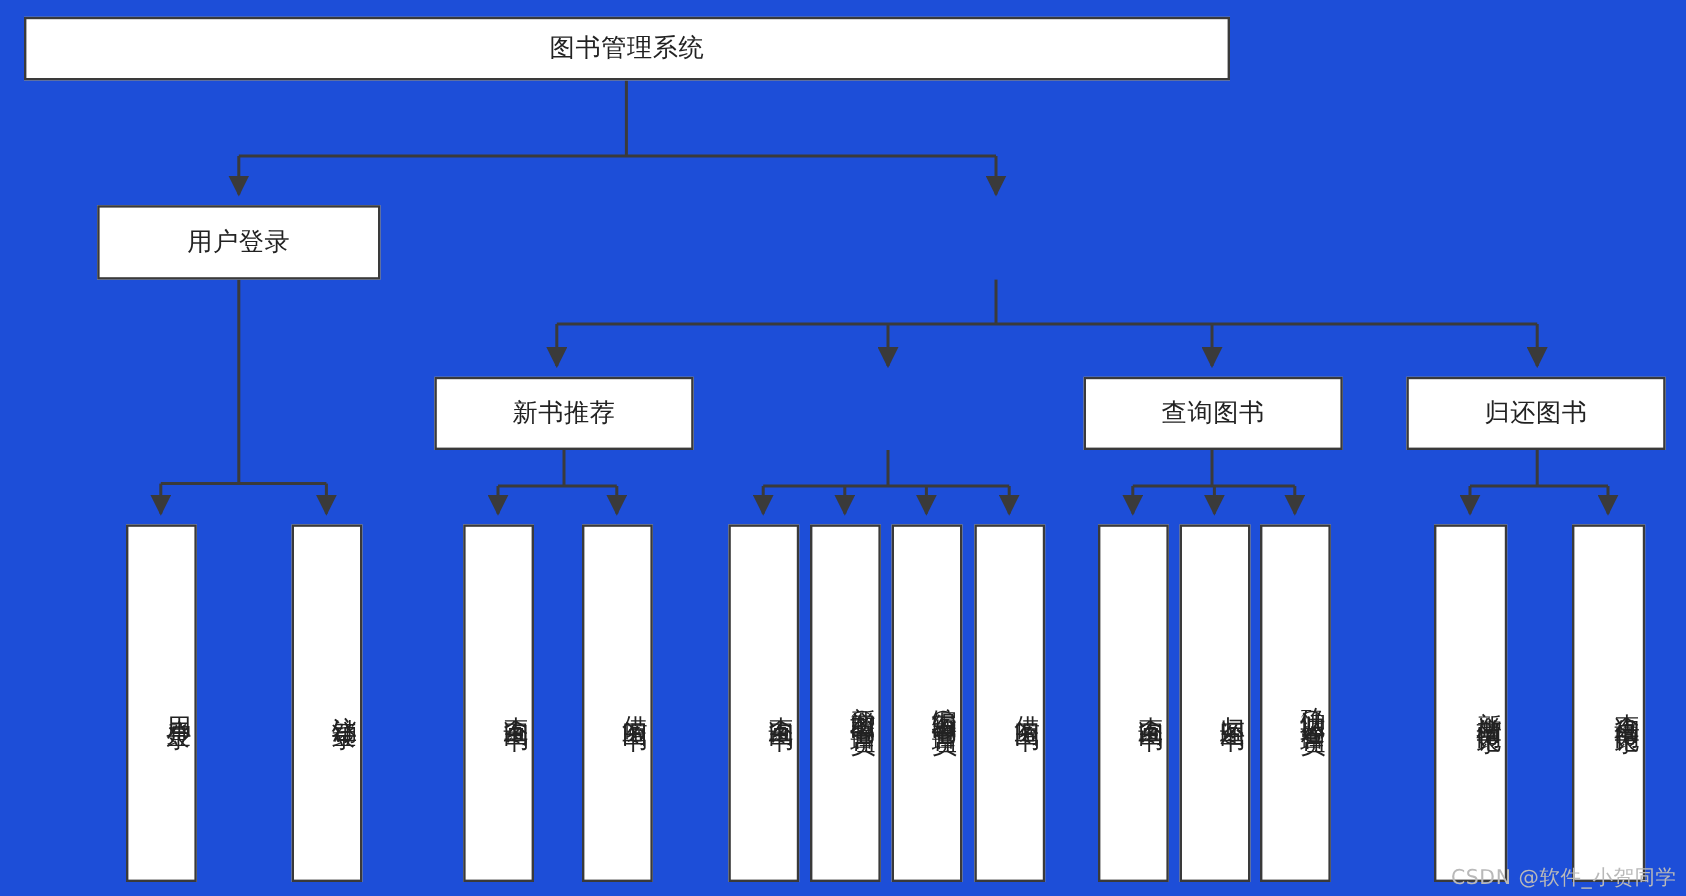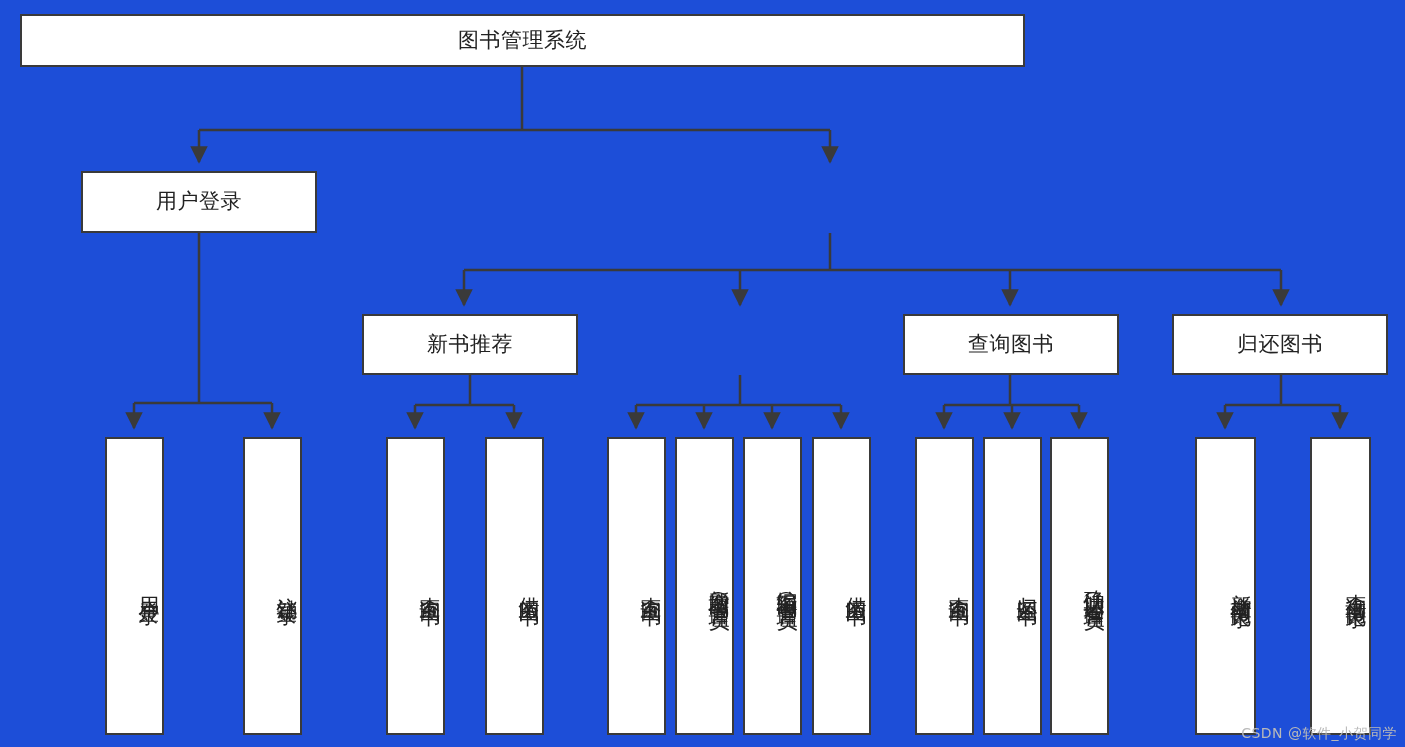--- a/index.html
+++ b/index.html
@@ -53,21 +53,21 @@
     justify-content: center;
     white-space: nowrap;
   }
   .node-label {
     display: inline-block;
   }
   #watermark {
     position: absolute;
     right: 8px;
     bottom: 4px;
-    font-size: 14px;
+    font-size: 17px;
     color: #b9b9b9;
     letter-spacing: 0.5px;
     white-space: nowrap;
     font-family: "DejaVu Sans", "Liberation Sans", sans-serif;
   }
 </style>
 </head>
 <body>
 
 <div id="diagram-root">

